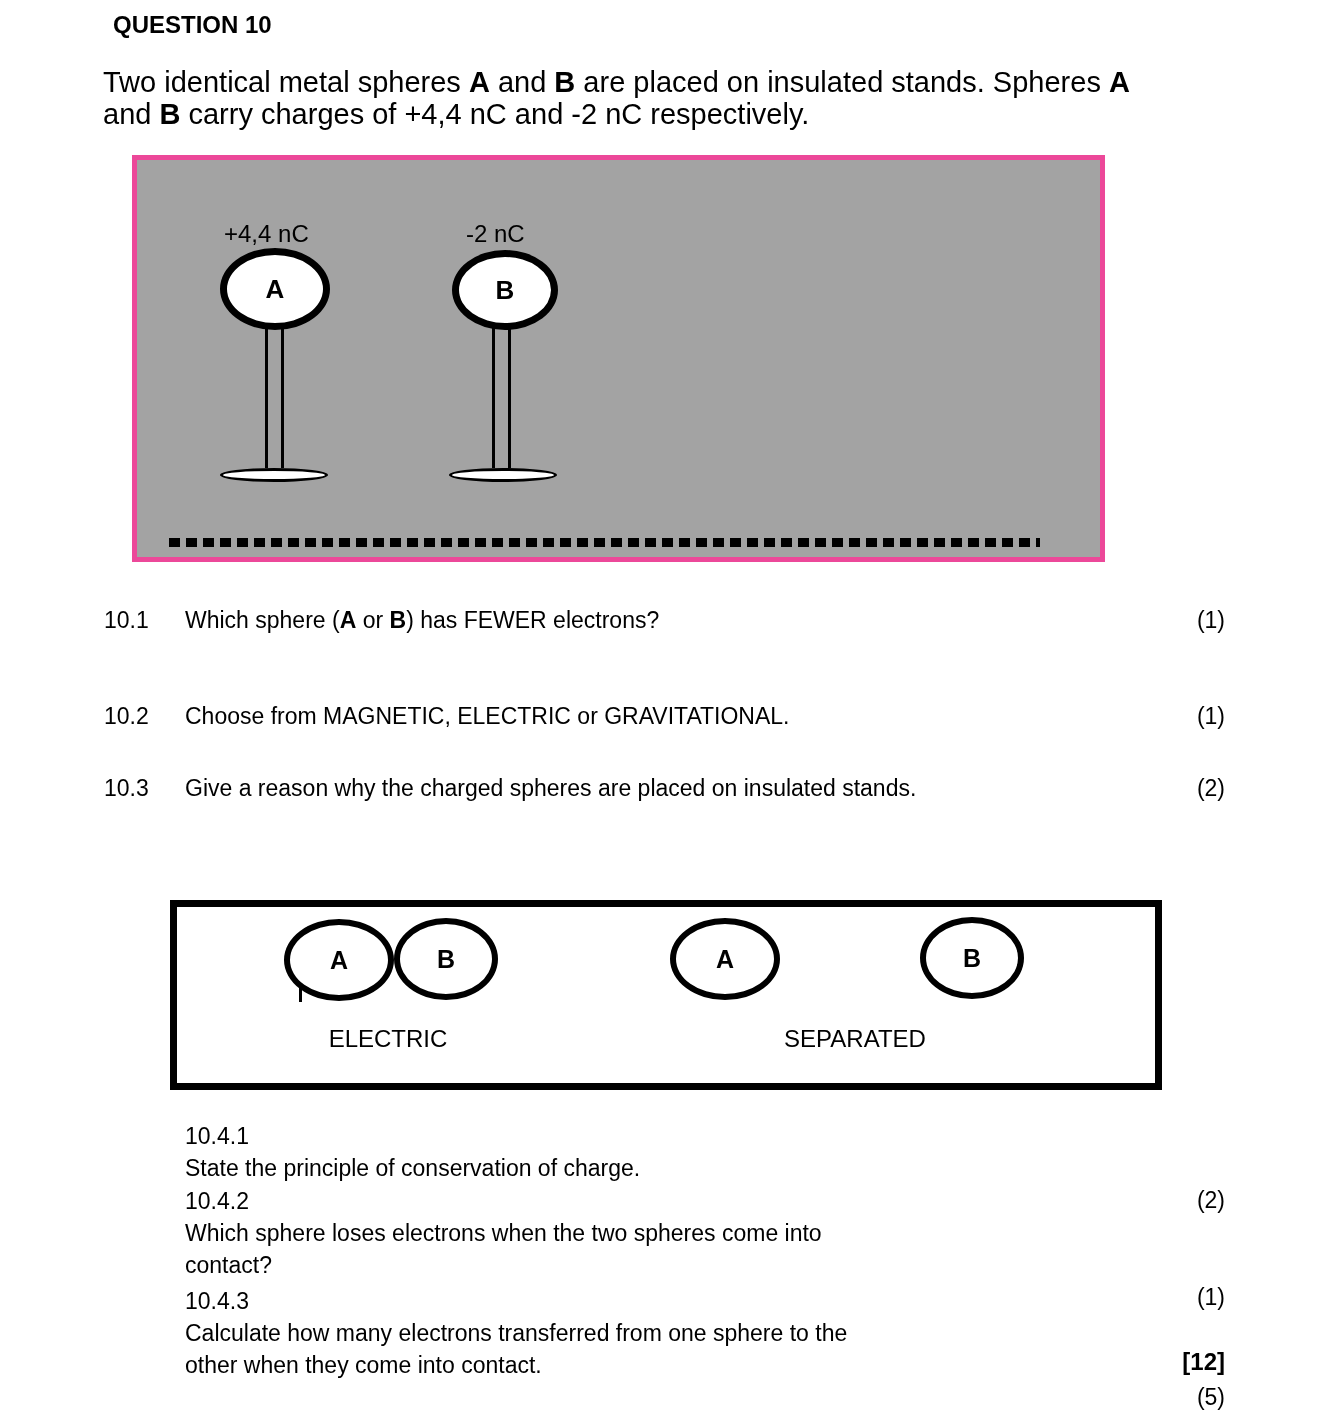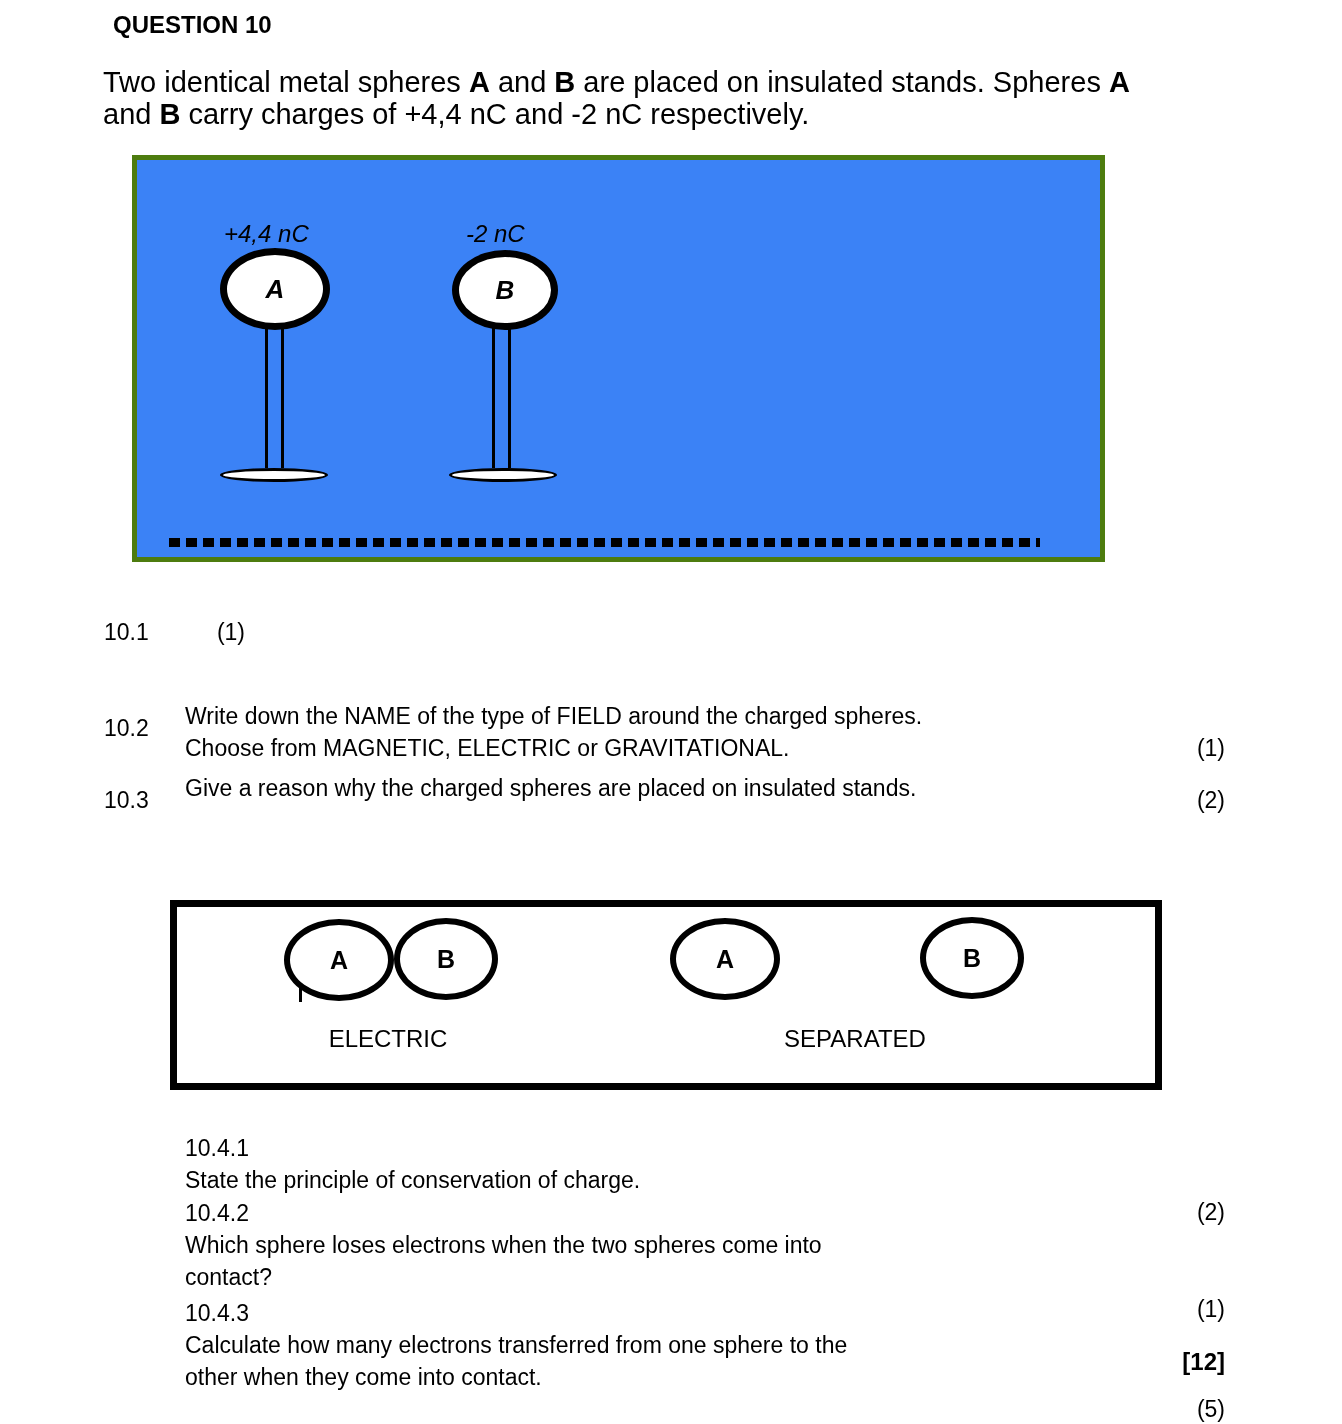--- a/index.html
+++ b/index.html
@@ -5,40 +5,40 @@
   html,body{margin:0;padding:0;background:#fff;}
   .page{
     position:relative;width:1342px;height:1424px;background:#ffffff;
     font-family:"Liberation Sans",sans-serif;color:#000;overflow:hidden;
   }
   .title{position:absolute;left:105px;top:3px;margin:8px;font-size:24px;font-weight:bold;line-height:28px;}
   .intro{position:absolute;left:103px;top:66px;}
   .iline{height:32px;line-height:32px;font-size:29px;white-space:nowrap;}
 
   
-  .fig1{position:absolute;left:132px;top:155px;width:963px;height:397px;border:5px solid #4d7c0f;background:#3b82f6;font-style:italic;}
+  .fig1{position:absolute;left:132px;top:155px;width:963px;height:397px;border:5px solid #ec4899;background:#a3a3a3;}
   .charge-label{position:absolute;font-size:24px;line-height:28px;white-space:nowrap;}
   .charge-a{left:87px;top:60px;}
   .charge-b{left:329px;top:60px;}
   .sphere{position:absolute;border:7px solid #000;border-radius:50%;background:#fff;
           display:flex;align-items:center;justify-content:center;font-weight:bold;font-size:26px;z-index:2;}
   .sphere-a{left:83px;top:88px;width:96px;height:68px;}
   .sphere-b{left:315px;top:90px;width:92px;height:66px;}
   .stem{position:absolute;width:13px;height:142px;top:166px;border-left:3px solid #000;border-right:3px solid #000;z-index:1;}
   .stem-a{left:128px;}
   .stem-b{left:355px;}
   .base{position:absolute;width:102px;height:8px;top:308px;border:3px solid #000;border-radius:50%;background:#fff;}
   .base-a{left:83px;}
   .base-b{left:312px;}
   .ground-dashes{position:absolute;left:32px;top:378px;width:871px;height:9px;
     background:repeating-linear-gradient(90deg,#000 0 11px,transparent 11px 17px);}
 
   
   .qrow{position:absolute;left:104px;width:1121px;display:flex;align-items:stretch;}
-  .qnum{width:81px;font-size:23px;line-height:32px;align-self:flex-start;margin-top:12px;}
+  .qnum{width:81px;font-size:23px;line-height:32px;align-self:flex-start;}
   .qtext{flex:1;min-width:0;}
   .qline{height:32px;line-height:32px;font-size:23px;white-space:nowrap;}
   .qmarks{width:60px;text-align:right;font-size:23px;line-height:32px;align-self:flex-end;}
   .sqrow{left:185px;width:1040px;flex-direction:column;}
   .sqrow .qnum{width:105px;}
 
   
   .fig2{position:absolute;left:170px;top:900px;width:978px;height:176px;border:7px solid #000;background:#fff;}
   .circle{position:absolute;border:6px solid #000;border-radius:50%;background:#fff;
           display:flex;align-items:center;justify-content:center;font-weight:bold;font-size:25px;}
@@ -76,27 +76,29 @@
     </div>
     <div class="stem stem-a"></div>
     <div class="stem stem-b"></div>
     <div class="base base-a"></div>
     <div class="base base-b"></div>
     <div class="ground-dashes"></div>
   </div>
 
   <div class="qrow" style="top:604px">
     <div class="qnum">10.1</div>
+    <div class="qtext">
+      <div class="qline"><span>Which sphere (</span><span style="font-weight: bold;">A</span><span> or </span><span style="font-weight: bold;">B</span><span>) has FEWER electrons?</span></div>
+    </div>
     <div class="qmarks">(1)</div>
   </div>
 
   <div class="qrow" style="top:700px">
     <div class="qnum">10.2</div>
     <div class="qtext">
-      <div class="qline"><span>Write down the NAME of the type of FIELD around the charged spheres.</span></div>
       <div class="qline"><span>Choose from MAGNETIC, ELECTRIC or GRAVITATIONAL.</span></div>
     </div>
     <div class="qmarks">(1)</div>
   </div>
 
   <div class="qrow" style="top:772px">
     <div class="qnum">10.3</div>
     <div class="qtext">
       <div class="qline"><span>Give a reason why the charged spheres are placed on insulated stands.</span></div>
     </div>

